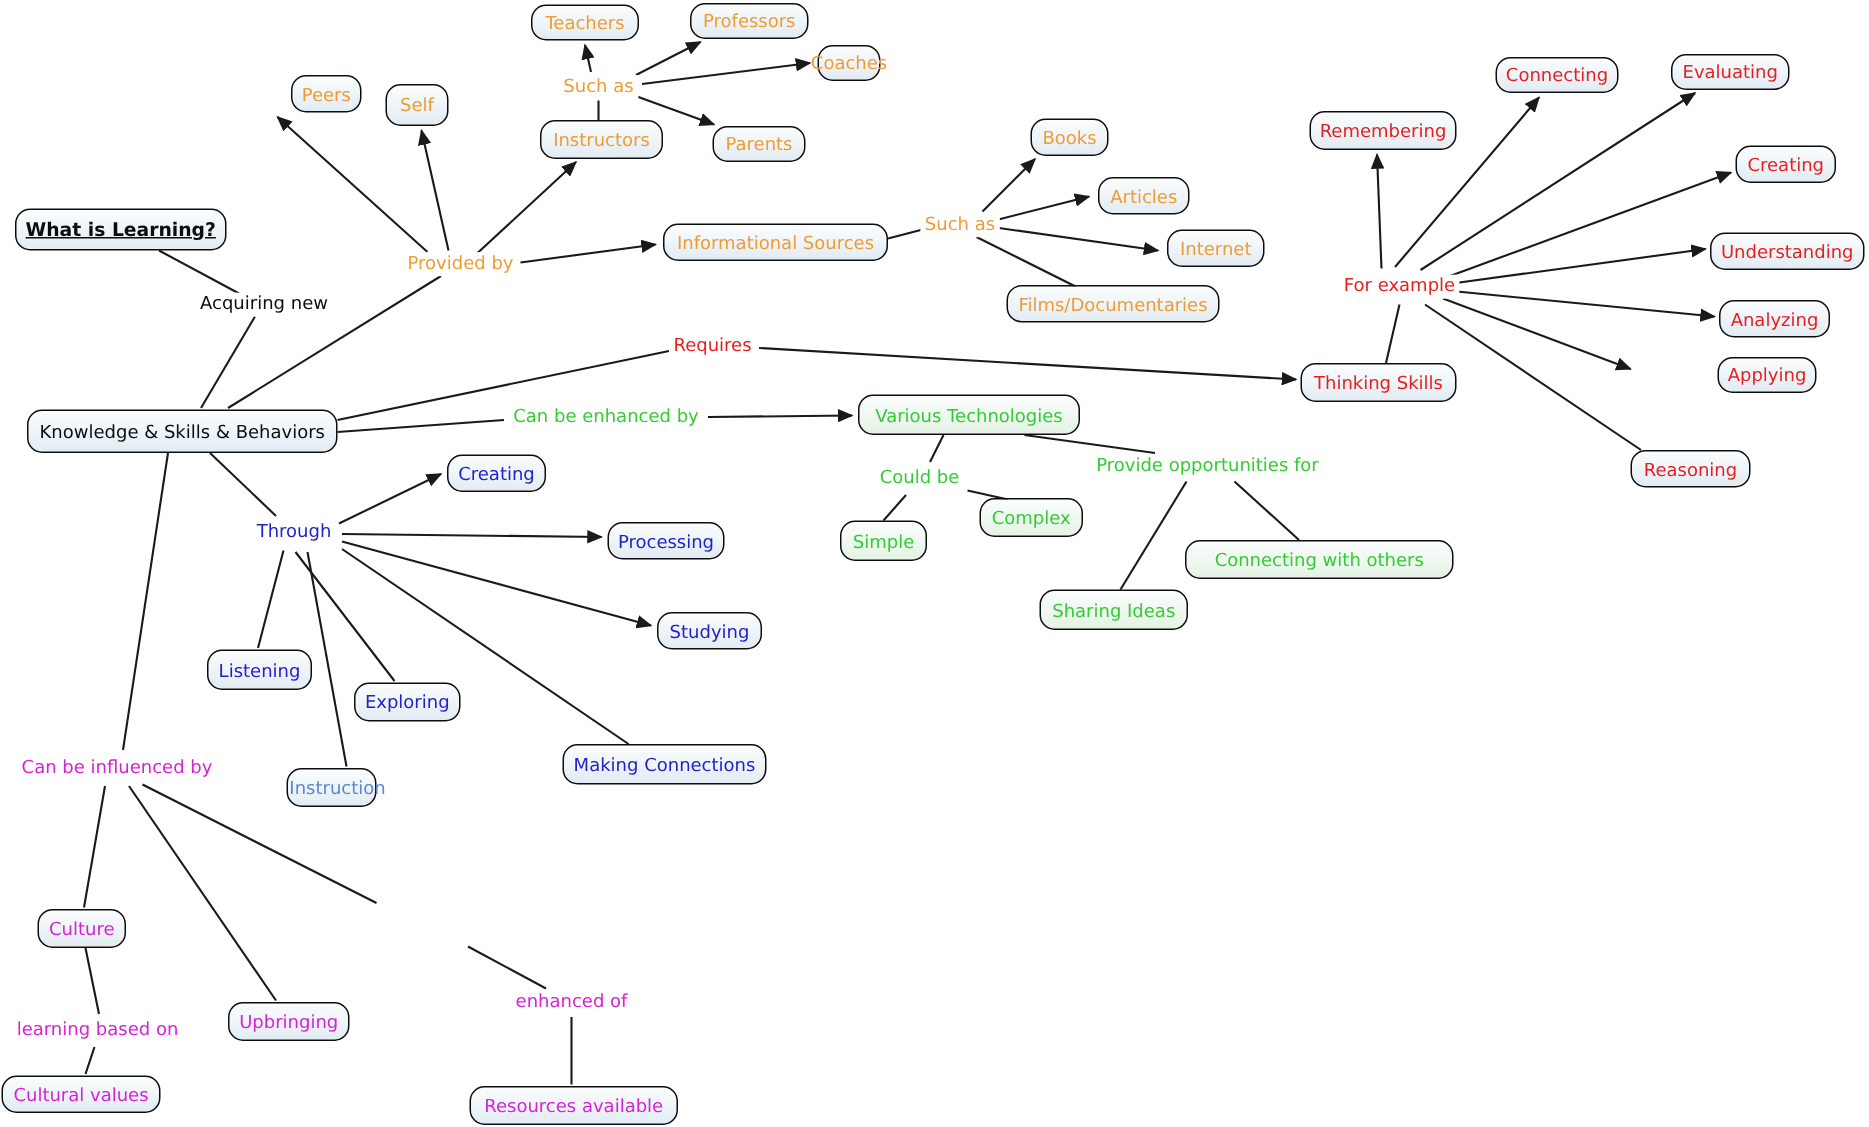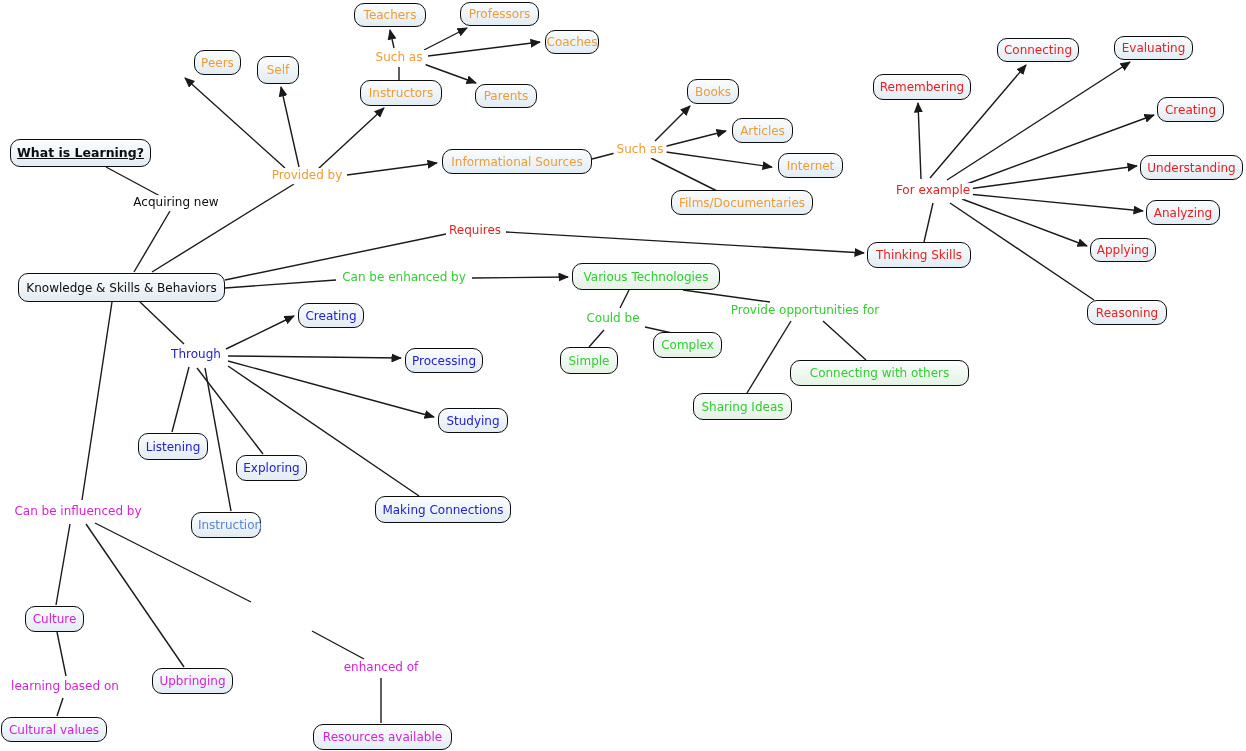--- a/index.html
+++ b/index.html
@@ -82,49 +82,49 @@
         <line x1="63" y1="698" x2="57" y2="716" stroke="#1a1a1a" stroke-width="1.4"></line>
         <line x1="312" y1="631" x2="364" y2="659" stroke="#1a1a1a" stroke-width="1.4"></line>
         <line x1="381" y1="678" x2="381" y2="723" stroke="#1a1a1a" stroke-width="1.4"></line>
       </g>
   </svg>
 <div class="node emph" style="left: 10px; top: 139px; width: 141px; height: 28px; color: rgb(13, 13, 13); background: linear-gradient(rgb(251, 253, 254), rgb(226, 236, 243));">What is Learning?</div>
     <div class="node" style="left: 157px; top: 50px; width: 47px; height: 25px; color: rgb(238, 156, 51); background: linear-gradient(rgb(251, 253, 254), rgb(226, 236, 243)); margin-left: 37px;">Peers</div>
     <div class="node" style="left: 257px; top: 56px; width: 42px; height: 28px; color: rgb(238, 156, 51); background: linear-gradient(rgb(251, 253, 254), rgb(226, 236, 243));">Self</div>
     <div class="node" style="left: 354px; top: 3px; width: 72px; height: 24px; color: rgb(238, 156, 51); background: linear-gradient(rgb(251, 253, 254), rgb(226, 236, 243));">Teachers</div>
     <div class="node" style="left: 460px; top: 2px; width: 79px; height: 24px; color: rgb(238, 156, 51); background: linear-gradient(rgb(251, 253, 254), rgb(226, 236, 243));">Professors</div>
-    <div class="node" style="left: 545px; top: 30px; width: 54px; height: 24px; color: rgb(238, 156, 51); background: linear-gradient(rgb(251, 253, 254), rgb(226, 236, 243));">Coaches</div>
+    <div class="node" style="left: 545px; top: 30px; width: 42px; height: 24px; color: rgb(238, 156, 51); background: linear-gradient(rgb(251, 253, 254), rgb(226, 236, 243));">Coaches</div>
     <div class="node" style="left: 360px; top: 80px; width: 82px; height: 26px; color: rgb(238, 156, 51); background: linear-gradient(rgb(251, 253, 254), rgb(226, 236, 243));">Instructors</div>
     <div class="node" style="left: 475px; top: 84px; width: 62px; height: 24px; color: rgb(238, 156, 51); background: linear-gradient(rgb(251, 253, 254), rgb(226, 236, 243));">Parents</div>
     <div class="node" style="left: 442px; top: 149px; width: 150px; height: 25px; color: rgb(238, 156, 51); background: linear-gradient(rgb(251, 253, 254), rgb(226, 236, 243));">Informational Sources</div>
     <div class="node" style="left: 687px; top: 79px; width: 52px; height: 25px; color: rgb(238, 156, 51); background: linear-gradient(rgb(251, 253, 254), rgb(226, 236, 243));">Books</div>
     <div class="node" style="left: 732px; top: 118px; width: 61px; height: 25px; color: rgb(238, 156, 51); background: linear-gradient(rgb(251, 253, 254), rgb(226, 236, 243)); text-align: center;">Articles</div>
     <div class="node" style="left: 778px; top: 153px; width: 65px; height: 25px; color: rgb(238, 156, 51); background: linear-gradient(rgb(251, 253, 254), rgb(226, 236, 243));">Internet</div>
     <div class="node" style="left: 671px; top: 190px; width: 142px; height: 25px; color: rgb(238, 156, 51); background: linear-gradient(rgb(251, 253, 254), rgb(226, 236, 243));">Films/Documentaries</div>
     <div class="node" style="left: 873px; top: 74px; width: 98px; height: 26px; color: rgb(230, 31, 31); background: linear-gradient(rgb(251, 253, 254), rgb(226, 236, 243));">Remembering</div>
     <div class="node" style="left: 997px; top: 38px; width: 82px; height: 24px; color: rgb(230, 31, 31); background: linear-gradient(rgb(251, 253, 254), rgb(226, 236, 243));">Connecting</div>
     <div class="node" style="left: 1114px; top: 36px; width: 79px; height: 24px; color: rgb(230, 31, 31); background: linear-gradient(rgb(251, 253, 254), rgb(226, 236, 243));">Evaluating</div>
     <div class="node" style="left: 1157px; top: 97px; width: 67px; height: 25px; color: rgb(230, 31, 31); background: linear-gradient(rgb(251, 253, 254), rgb(226, 236, 243));">Creating</div>
     <div class="node" style="left: 1140px; top: 155px; width: 103px; height: 25px; color: rgb(230, 31, 31); background: linear-gradient(rgb(251, 253, 254), rgb(226, 236, 243));">Understanding</div>
     <div class="node" style="left: 1146px; top: 200px; width: 74px; height: 25px; color: rgb(230, 31, 31); background: linear-gradient(rgb(251, 253, 254), rgb(226, 236, 243));">Analyzing</div>
-    <div class="node" style="left: 1090px; top: 238px; width: 66px; height: 24px; color: rgb(230, 31, 31); background: linear-gradient(rgb(251, 253, 254), rgb(226, 236, 243));">Applying</div>
+    <div class="node" style="left: 1145px; top: 238px; width: 66px; height: 24px; color: rgb(230, 31, 31); background: linear-gradient(rgb(251, 253, 254), rgb(226, 236, 243));">Applying</div>
     <div class="node" style="left: 1087px; top: 300px; width: 80px; height: 25px; color: rgb(230, 31, 31); background: linear-gradient(rgb(251, 253, 254), rgb(226, 236, 243));">Reasoning</div>
     <div class="node" style="left: 867px; top: 242px; width: 104px; height: 26px; color: rgb(230, 31, 31); background: linear-gradient(rgb(251, 253, 254), rgb(226, 236, 243));">Thinking Skills</div>
     <div class="node" style="left: 18px; top: 273px; width: 207px; height: 29px; color: rgb(13, 13, 13); background: linear-gradient(rgb(251, 253, 254), rgb(226, 236, 243));">Knowledge &amp; Skills &amp; Behaviors</div>
     <div class="node" style="left: 572px; top: 263px; width: 148px; height: 27px; color: rgb(51, 204, 51); background: linear-gradient(rgb(251, 253, 254), rgb(228, 243, 228));">Various Technologies</div>
     <div class="node" style="left: 560px; top: 347px; width: 58px; height: 27px; color: rgb(51, 204, 51); background: linear-gradient(rgb(251, 253, 254), rgb(228, 243, 228));">Simple</div>
     <div class="node" style="left: 653px; top: 332px; width: 69px; height: 26px; color: rgb(51, 204, 51); background: linear-gradient(rgb(251, 253, 254), rgb(228, 243, 228));">Complex</div>
     <div class="node" style="left: 790px; top: 360px; width: 179px; height: 26px; color: rgb(51, 204, 51); background: linear-gradient(rgb(251, 253, 254), rgb(228, 243, 228));">Connecting with others</div>
     <div class="node" style="left: 693px; top: 393px; width: 99px; height: 27px; color: rgb(51, 204, 51); background: linear-gradient(rgb(251, 253, 254), rgb(228, 243, 228));">Sharing Ideas</div>
     <div class="node" style="left: 298px; top: 303px; width: 66px; height: 25px; color: rgb(34, 34, 204); background: linear-gradient(rgb(251, 253, 254), rgb(226, 236, 243));">Creating</div>
     <div class="node" style="left: 405px; top: 348px; width: 78px; height: 25px; color: rgb(34, 34, 204); background: linear-gradient(rgb(251, 253, 254), rgb(226, 236, 243));">Processing</div>
     <div class="node" style="left: 438px; top: 408px; width: 70px; height: 25px; color: rgb(34, 34, 204); background: linear-gradient(rgb(251, 253, 254), rgb(226, 236, 243));">Studying</div>
     <div class="node" style="left: 138px; top: 433px; width: 70px; height: 27px; color: rgb(34, 34, 204); background: linear-gradient(rgb(251, 253, 254), rgb(226, 236, 243));">Listening</div>
     <div class="node" style="left: 236px; top: 455px; width: 71px; height: 26px; color: rgb(34, 34, 204); background: linear-gradient(rgb(251, 253, 254), rgb(226, 236, 243));">Exploring</div>
-    <div class="node" style="left: 191px; top: 512px; width: 70px; height: 26px; color: rgb(90, 135, 208); background: linear-gradient(rgb(251, 253, 254), rgb(226, 236, 243)); padding-left: 12px;">Instruction</div>
+    <div class="node" style="left: 191px; top: 512px; width: 60px; height: 26px; color: rgb(90, 135, 208); background: linear-gradient(rgb(251, 253, 254), rgb(226, 236, 243)); padding-left: 12px;">Instruction</div>
     <div class="node" style="left: 375px; top: 496px; width: 136px; height: 27px; color: rgb(34, 34, 204); background: linear-gradient(rgb(251, 253, 254), rgb(226, 236, 243));">Making Connections</div>
     <div class="node" style="left: 25px; top: 606px; width: 59px; height: 26px; color: rgb(214, 34, 214); background: linear-gradient(rgb(251, 253, 254), rgb(226, 236, 243));">Culture</div>
     <div class="node" style="left: 152px; top: 668px; width: 81px; height: 26px; color: rgb(214, 34, 214); background: linear-gradient(rgb(251, 253, 254), rgb(226, 236, 243));">Upbringing</div>
     <div class="node" style="left: 1px; top: 717px; width: 106px; height: 25px; color: rgb(214, 34, 214); background: linear-gradient(rgb(251, 253, 254), rgb(226, 236, 243));">Cultural values</div>
     <div class="node" style="left: 313px; top: 724px; width: 139px; height: 26px; color: rgb(214, 34, 214); background: linear-gradient(rgb(251, 253, 254), rgb(226, 236, 243));">Resources available</div>
     <div class="link-label" style="left: 176px; top: 203px; color: rgb(13, 13, 13);">Acquiring new</div>
     <div class="link-label" style="left: 307px; top: 176px; color: rgb(238, 156, 51);">Provided by</div>
     <div class="link-label" style="left: 399px; top: 58px; color: rgb(238, 156, 51);">Such as</div>
     <div class="link-label" style="left: 640px; top: 150px; color: rgb(238, 156, 51);">Such as</div>
     <div class="link-label" style="left: 475px; top: 231px; color: rgb(230, 31, 31);">Requires</div>

